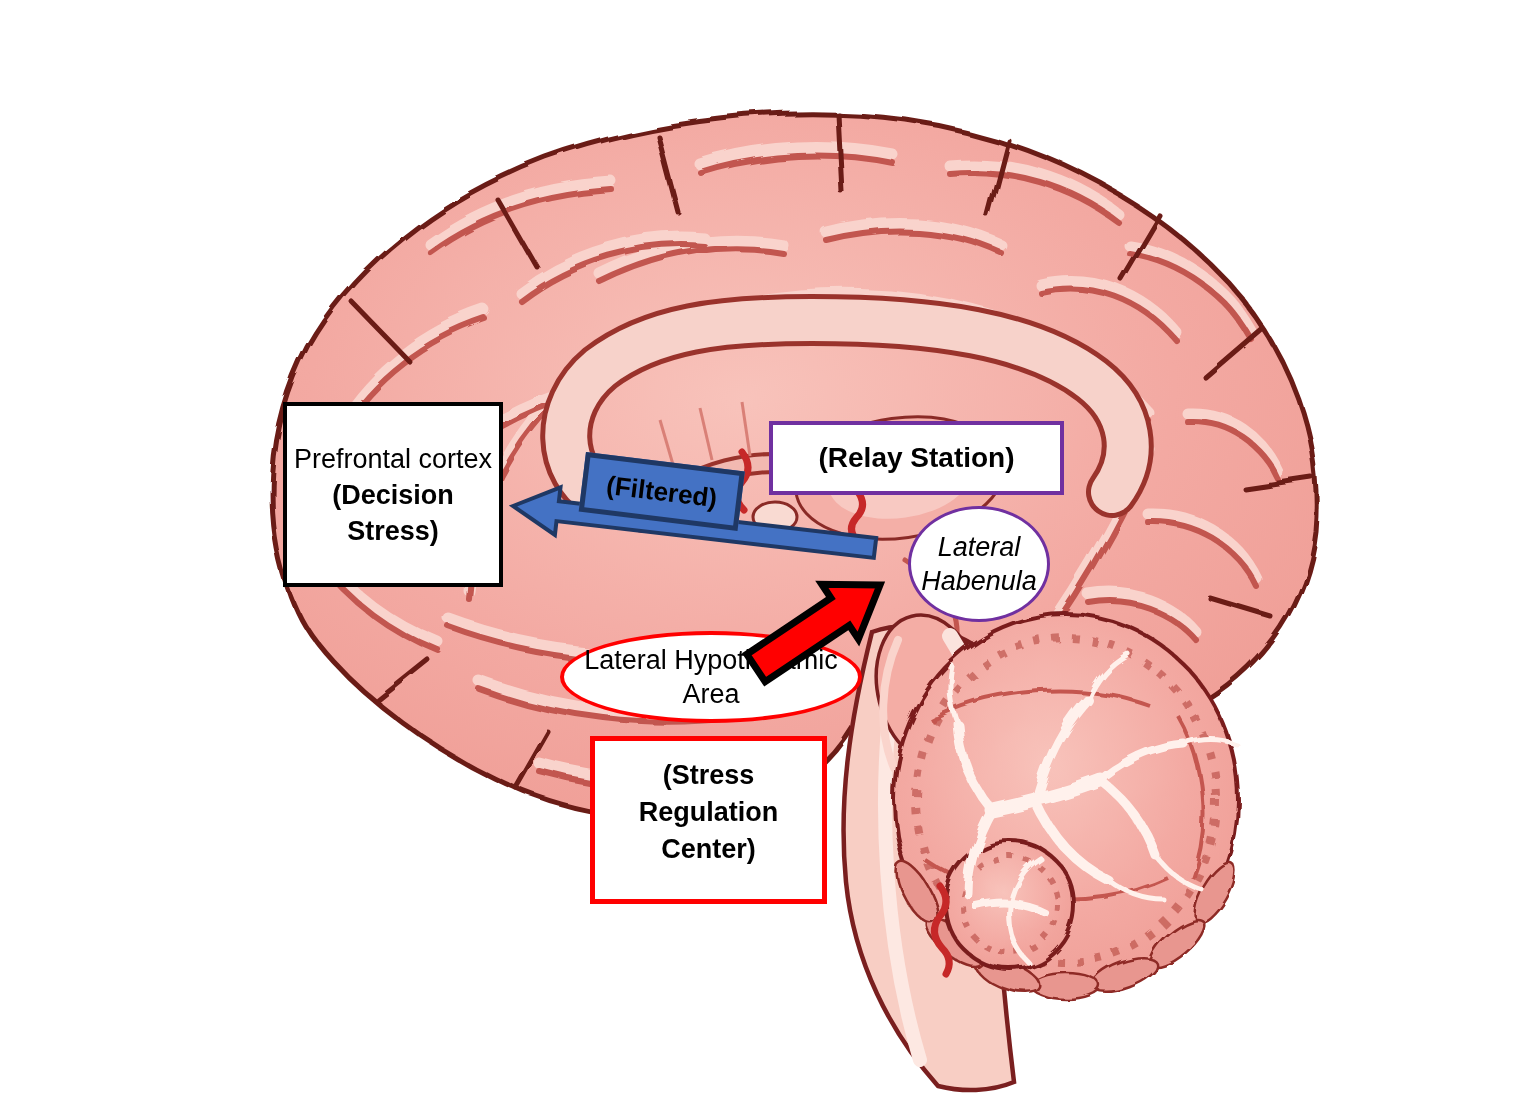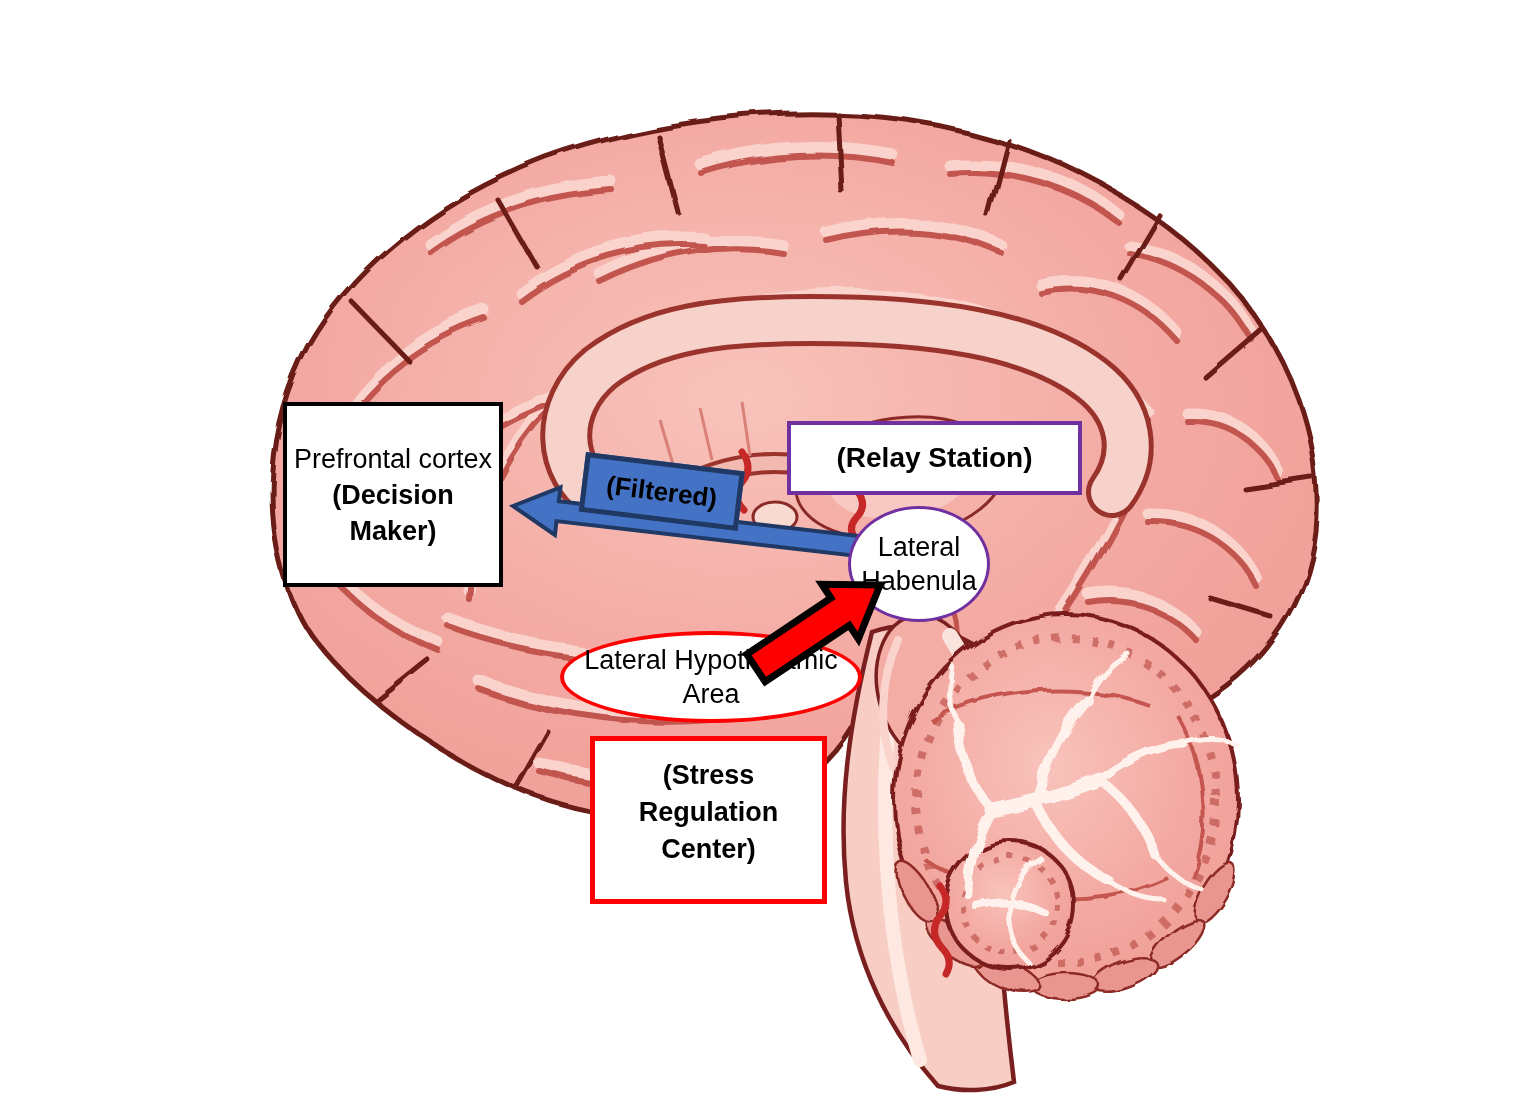--- a/index.html
+++ b/index.html
@@ -21,28 +21,28 @@
   }
   .reg { font-weight:400; }
   .bold { font-weight:700; }
 
   .prefrontal {
     left:283px; top:402px; width:220px; height:185px;
     border:4px solid var(--black-border,#000);
     font-size:27px; line-height:36px; padding:0 6px;
   }
   .relay {
-    left:787px; top:421px; width:295px; height:74px;
+    left:769px; top:421px; width:295px; height:74px;
     border:4px solid var(--purple-border,#7030A0);
     font-size:28px; font-weight:700;
   }
   .habenula {
-    left:848px; top:506px; width:142px; height:116px;
+    left:908px; top:506px; width:142px; height:116px;
     border:3px solid var(--purple-border,#7030A0); border-radius:50%;
-    font-size:27px; line-height:34px;
+    font-size:27px; line-height:34px;font-style:italic;
   }
   .lha {
     left:560px; top:631px; width:302px; height:92px;
     border:4px solid var(--red-border,#FF0000); border-radius:50%;
     font-size:27px; line-height:34px;
   }
   .stress {
     left:590px; top:736px; width:237px; height:168px;
     border:5px solid var(--red-border,#FF0000);
     font-size:27px; line-height:37px; font-weight:700;
@@ -193,21 +193,21 @@
   <svg class="layer arrows-blue" viewBox="0 0 1533 1119">
     <polygon class="blue-arrow" points="513,506 560.5,487.4 558.9,501.3 876.2,538.1 873.8,557.9 556.5,521.1 554.9,535"></polygon>
   </svg>
 
   <div class="filtered-tag">
     <span>(Filtered)</span>
   </div>
 
   <div class="ann ann-top prefrontal">
     <span class="reg">Prefrontal cortex</span>
-    <span class="bold">(Decision Maker)</span>
+    <span class="bold">(Decision Stress)</span>
   </div>
 
   <div class="ann ann-top relay">
     <span>(Relay Station)</span>
   </div>
 
   <div class="ann ann-top habenula">
     <span>Lateral Habenula</span>
   </div>
 

